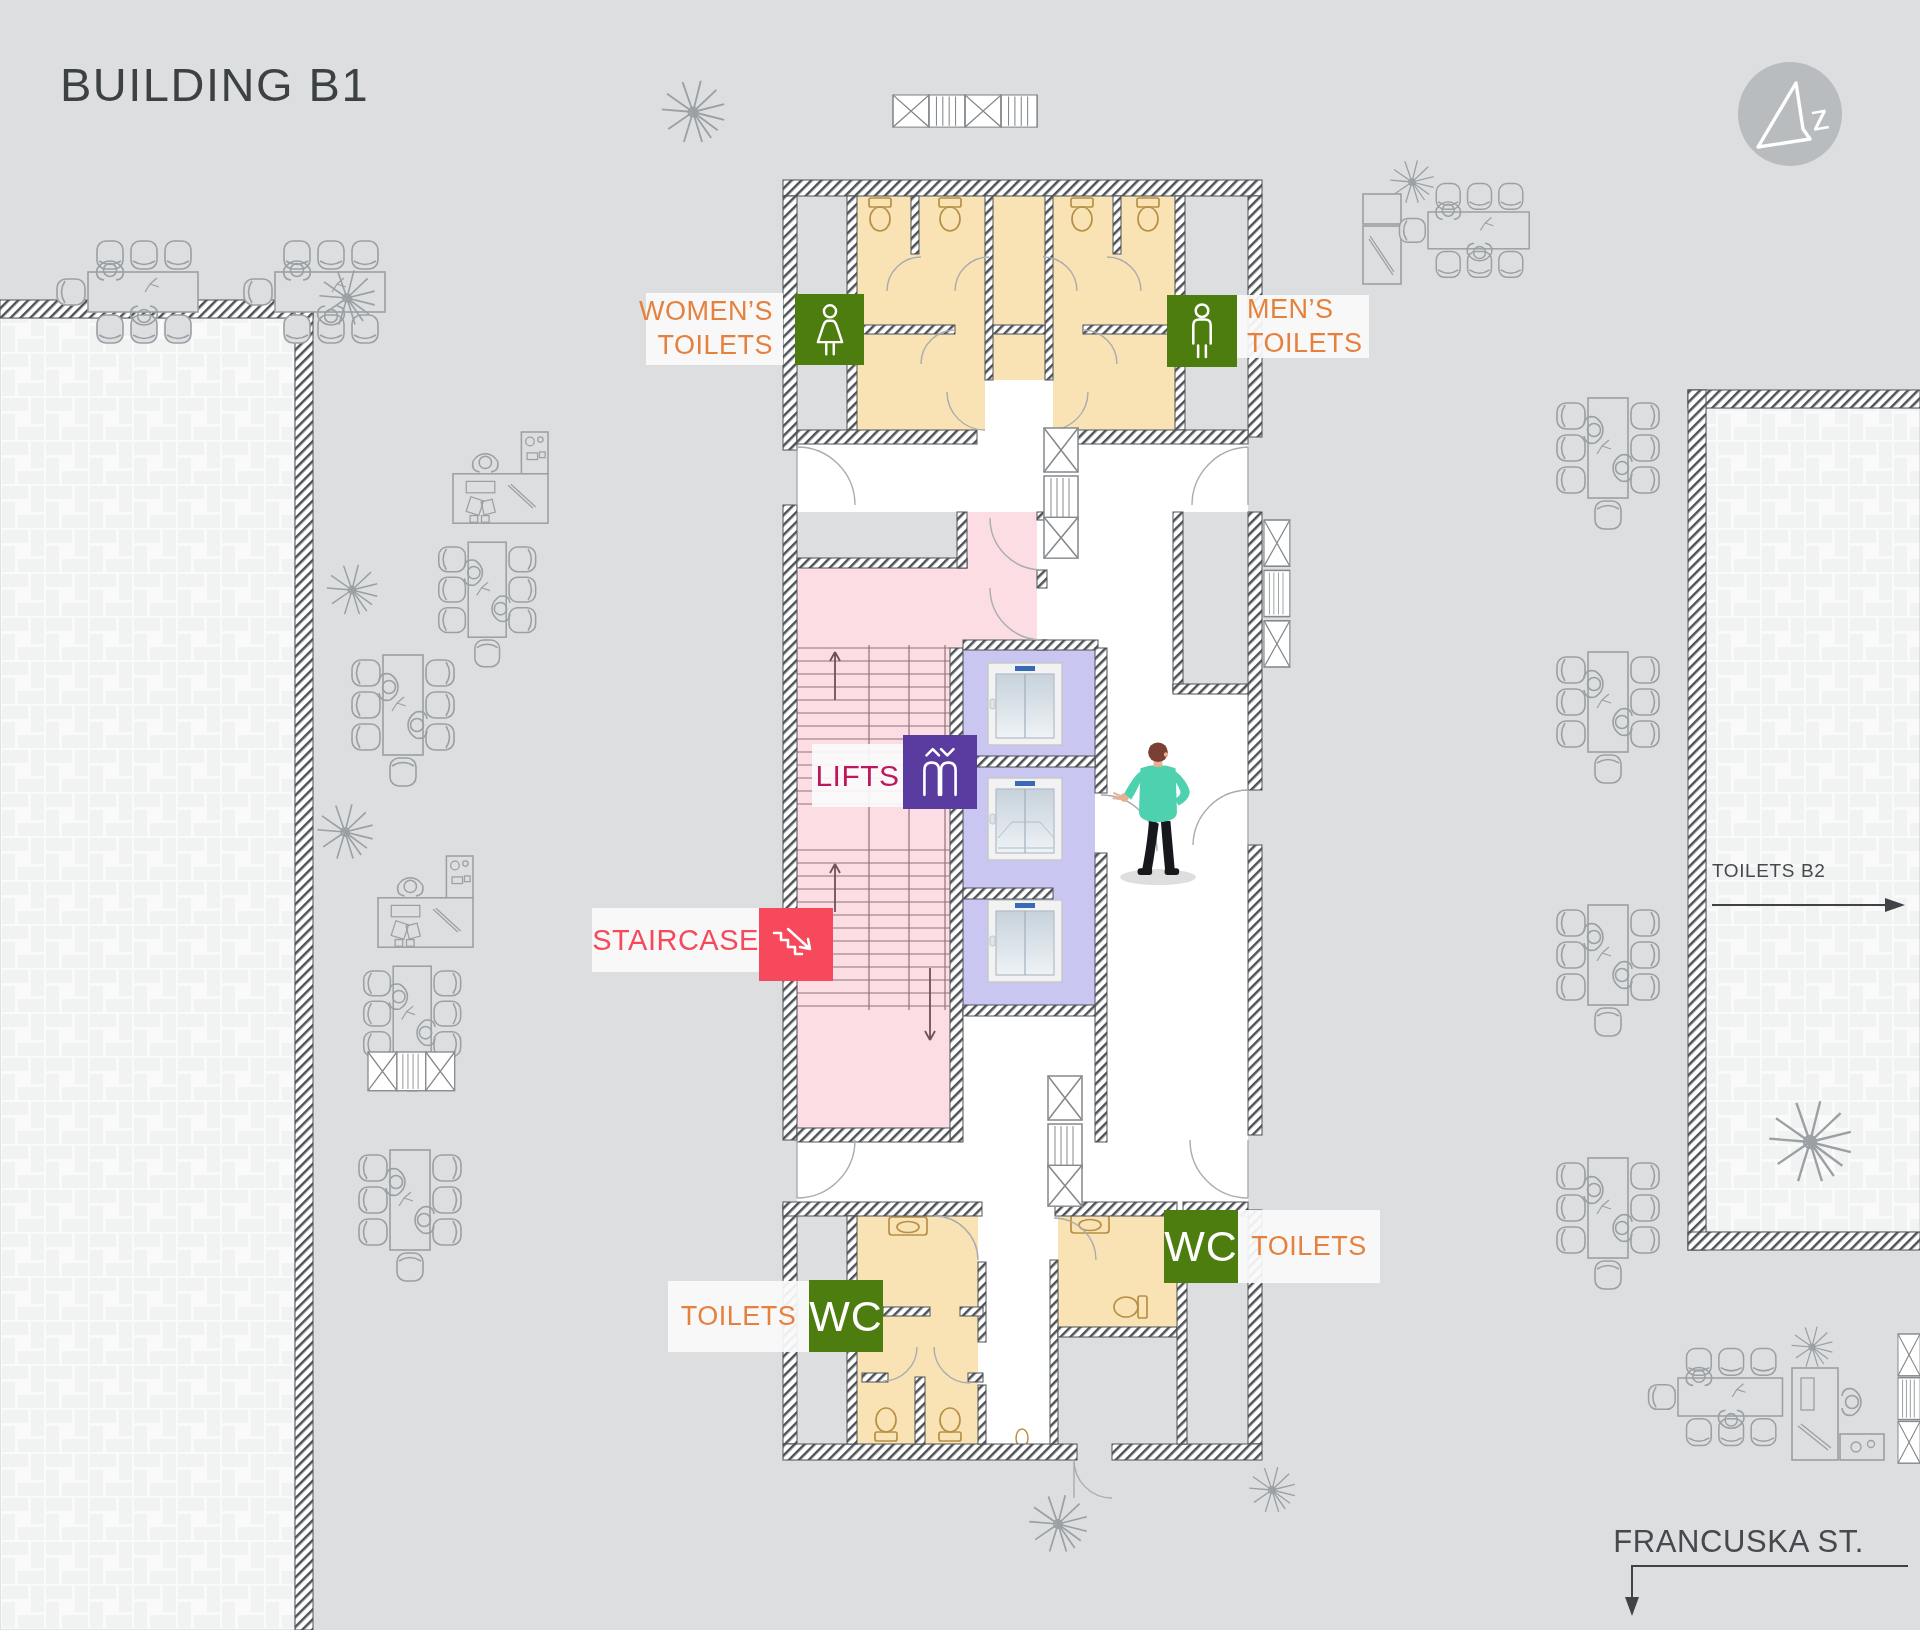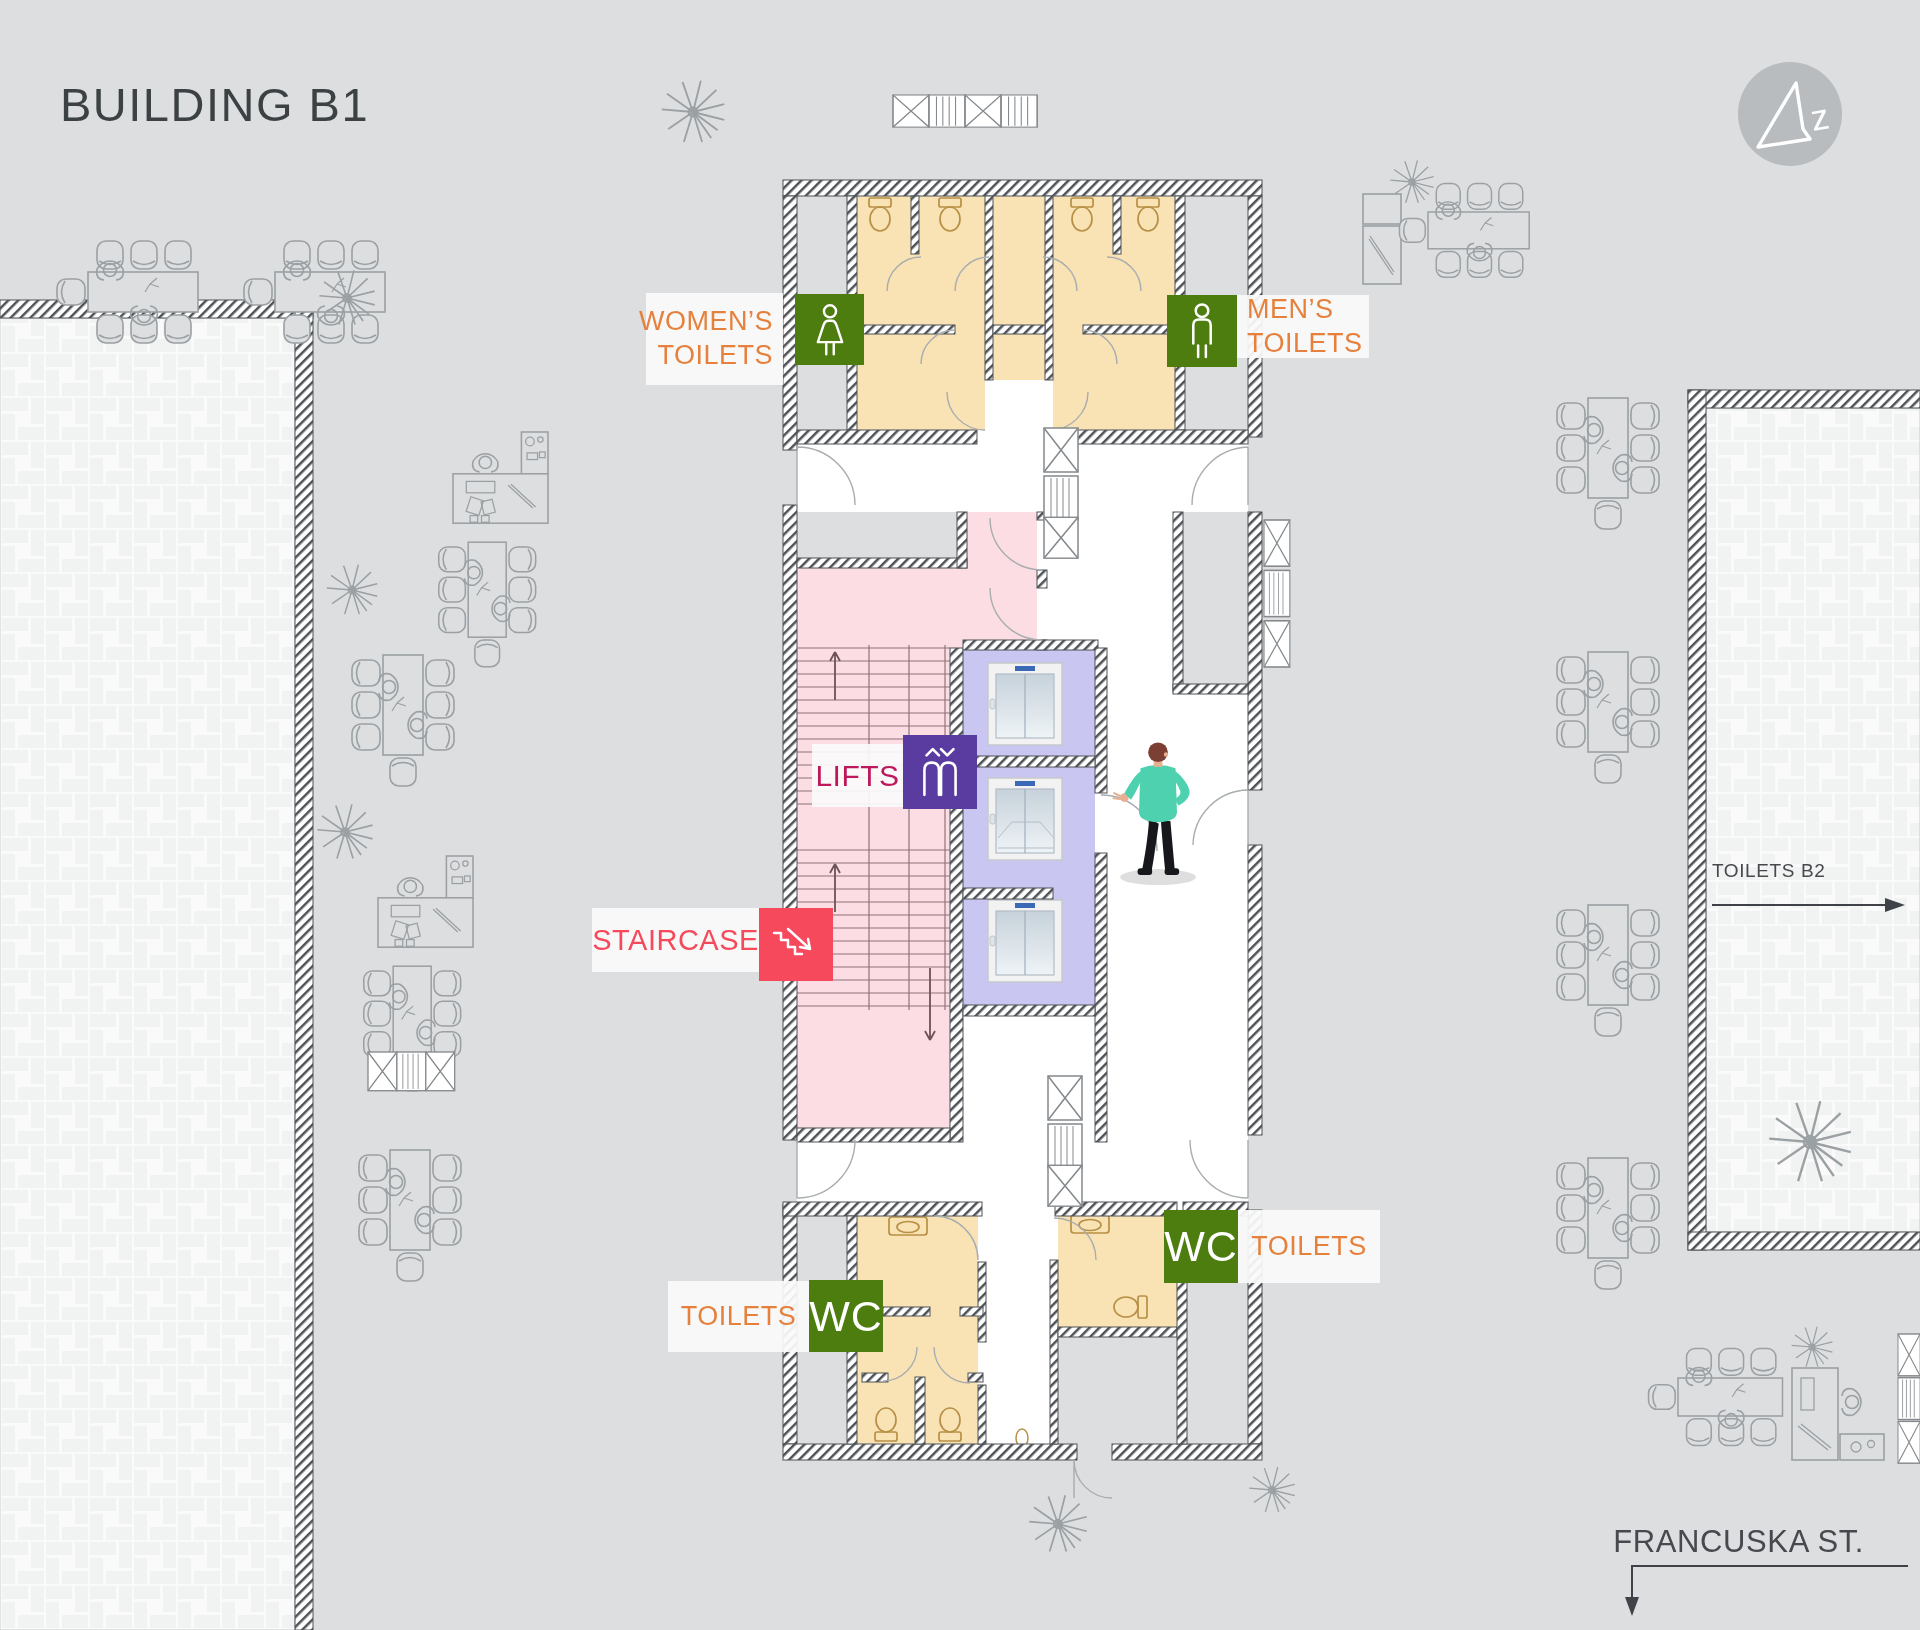--- a/index.html
+++ b/index.html
@@ -1,20 +1,20 @@
 <!DOCTYPE html>
 <html><head>
 <meta charset="utf-8">
 <style>
   html,body{margin:0;padding:0;background:#dcdee0;}
   .stage{position:relative;width:1920px;height:1630px;background:#dcdee0;overflow:hidden;
          font-family:"Liberation Sans", sans-serif;}
   .stage svg.plan{position:absolute;left:0;top:0;}
   .title{position:absolute;left:60px;top:54px;font-size:47px;color:#3c4144;
-         letter-spacing:1.5px;line-height:1.3;margin-top:20px;}
+         letter-spacing:1.5px;line-height:1.3;}
   .lbl{position:absolute;background:rgba(250,250,250,0.93);display:flex;flex-direction:column;
        justify-content:center;font-size:27px;letter-spacing:0.5px;line-height:1.25;color:#e5813c;}
   .lbl-right{align-items:flex-end;text-align:right;padding-right:10px;box-sizing:border-box;}
   .lbl-left{align-items:flex-start;text-align:left;padding-left:10px;box-sizing:border-box;}
   .lbl-center{align-items:center;text-align:center;}
   .badge{position:absolute;display:flex;align-items:center;justify-content:center;color:#fff;}
   .bg-orange{background:#4d7c0f;}
   .bg-purple{background:#5a3b9f;}
   .bg-red{background:#f6495c;}
   .wc-text{font-size:43px;letter-spacing:1px;}
@@ -370,21 +370,21 @@
 <g stroke="#3f4347" stroke-width="2" fill="#3f4347">
   <path d="M1908,1566 H1632 V1602" fill="none"></path>
   <path d="M1632,1616 L1625,1597 L1639,1597 Z" stroke="none"></path>
 </g>
 </svg>
 
 <div class="title">
   <span>BUILDING B1</span><br>
 </div>
 
-<div class="lbl lbl-right" style="left:646px;top:293px;width:137px;height:92px">
+<div class="lbl lbl-right" style="left:646px;top:293px;width:137px;height:72px">
   <span>WOMEN’S</span>
   <span>TOILETS</span>
 </div>
 <div class="badge bg-orange" style="left:795px;top:294px;width:69px;height:71px">
   <svg width="40" height="56" viewBox="-20 -30 40 60">
     <g fill="none" stroke="#ffffff" stroke-width="2.6" stroke-linecap="round" stroke-linejoin="round">
       <circle cx="0" cy="-20" r="6.5"></circle>
       <path d="M-2,-10 H2 C5,-10 6,-8 7,-5 L13,13 H-13 L-7,-5 C-6,-8 -5,-10 -2,-10 Z"></path>
       <path d="M-4,15 V26 M4,15 V26"></path>
     </g>

